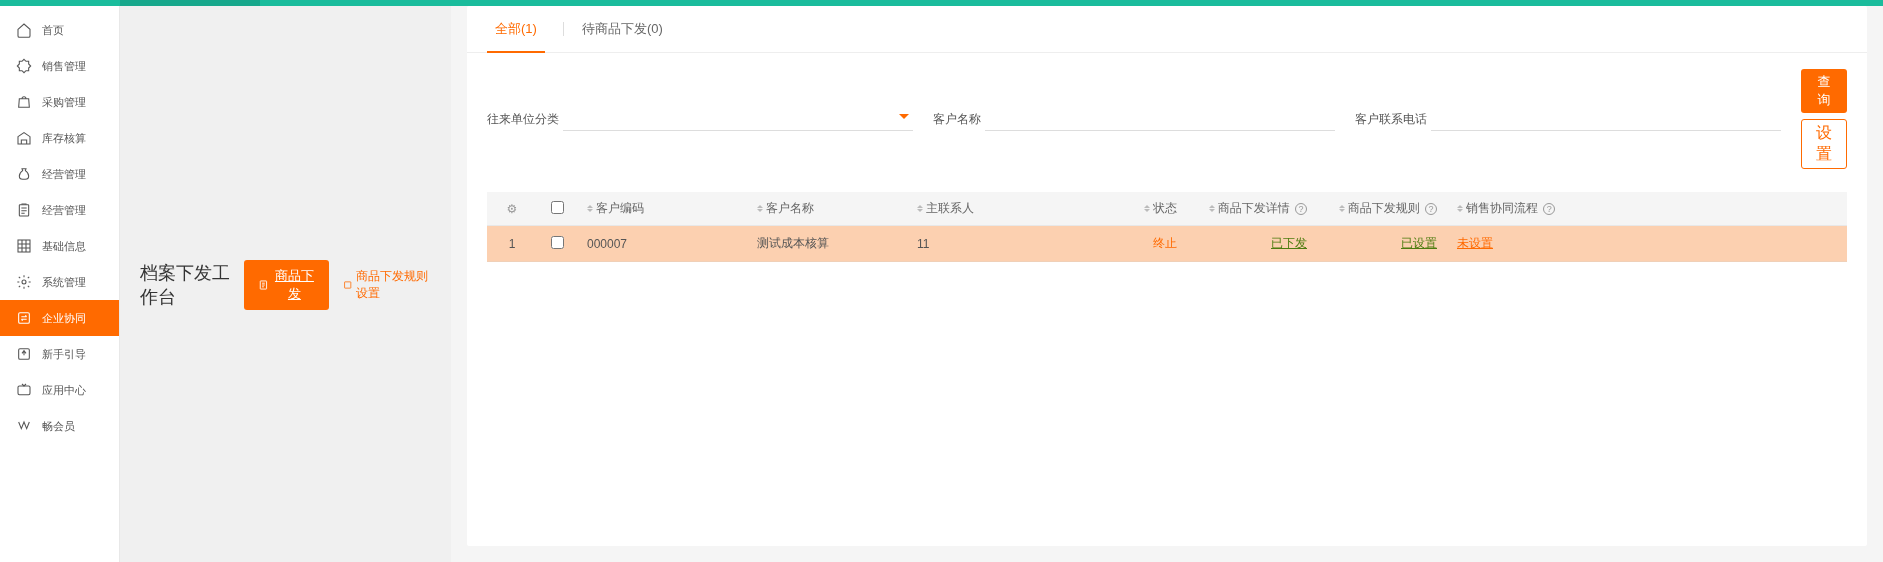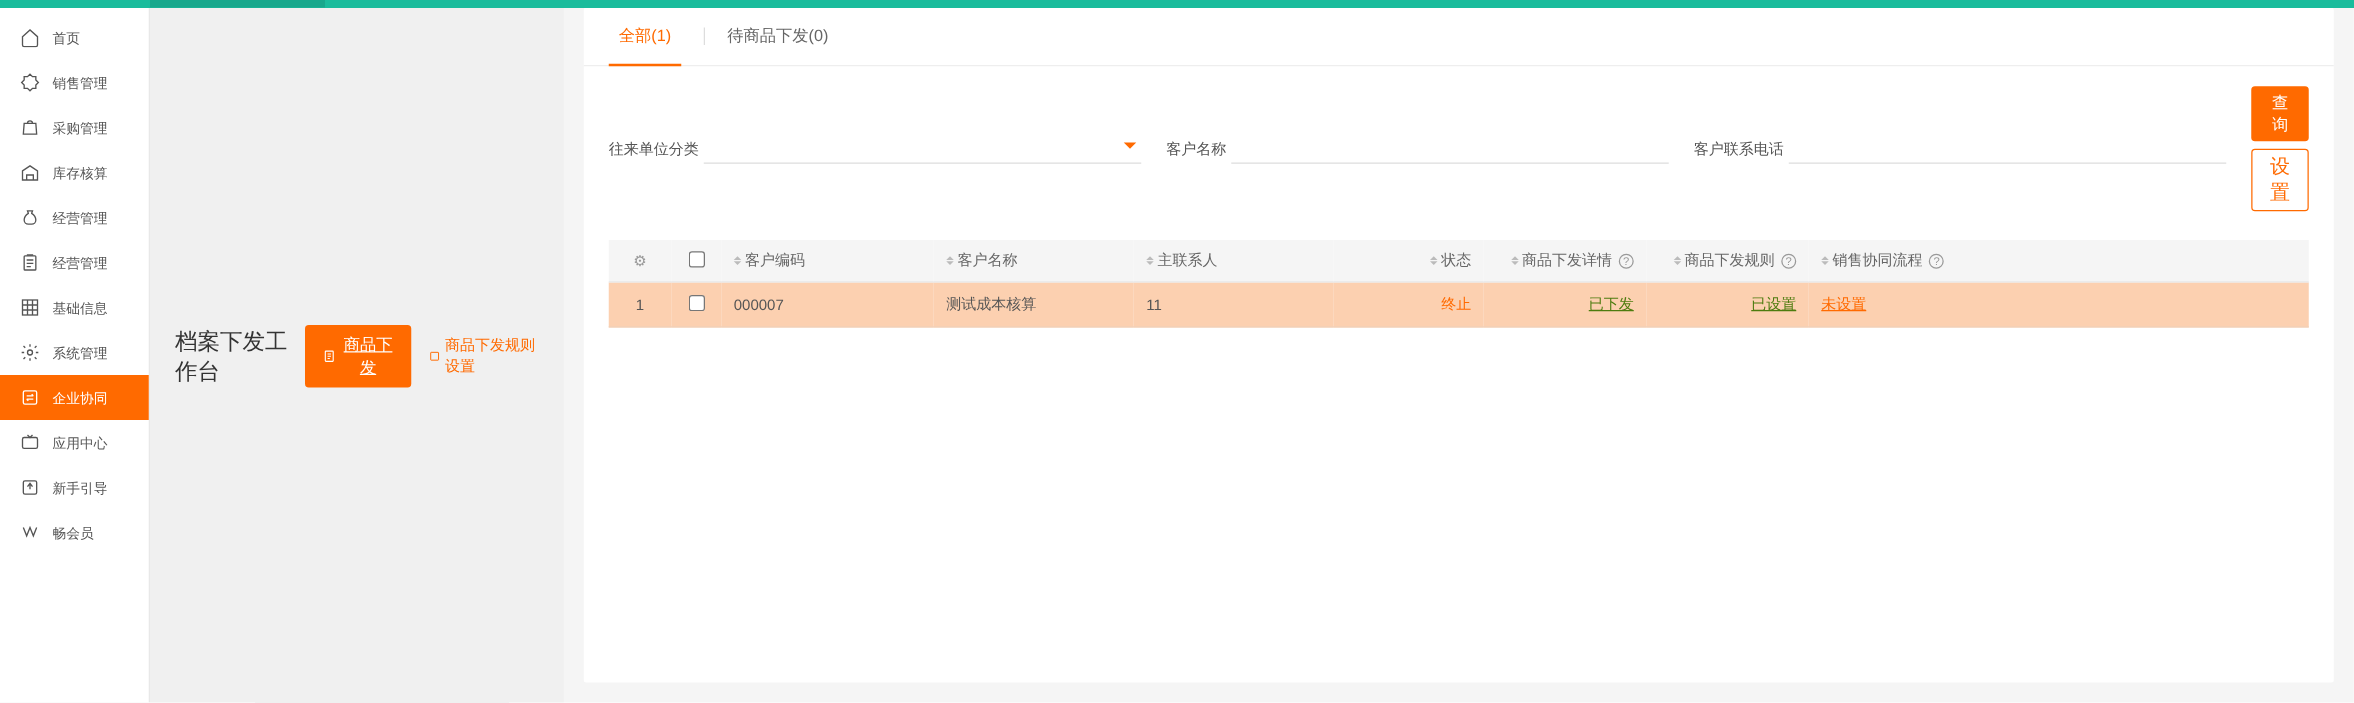--- a/index.html
+++ b/index.html
@@ -145,34 +145,34 @@
         <svg viewBox="0 0 24 24" fill="none" stroke="currentColor" stroke-width="1.6">
           <rect x="4" y="4" width="16" height="16" rx="2"></rect>
           <path d="M8 10h8M16 10l-2-2M16 14H8M8 14l2 2"></path>
         </svg>
       </span>
     <span>企业协同</span>
   </div>
   <div class="sidebar-item">
     <span class="sidebar-icon">
         <svg viewBox="0 0 24 24" fill="none" stroke="currentColor" stroke-width="1.6">
+          <rect x="4" y="4" width="16" height="16" rx="2"></rect>
+          <path d="M12 7v7M9 11l3-4 3 4"></path>
+        </svg>
+      </span>
+    <span>新手引导</span>
+  </div>
+  <div class="sidebar-item">
+    <span class="sidebar-icon">
+        <svg viewBox="0 0 24 24" fill="none" stroke="currentColor" stroke-width="1.6">
           <rect x="3" y="6" width="18" height="13" rx="2"></rect>
           <path d="M9 3l3 3 3-3"></path>
         </svg>
       </span>
     <span>应用中心</span>
-  </div>
-  <div class="sidebar-item">
-    <span class="sidebar-icon">
-        <svg viewBox="0 0 24 24" fill="none" stroke="currentColor" stroke-width="1.6">
-          <rect x="4" y="4" width="16" height="16" rx="2"></rect>
-          <path d="M12 7v7M9 11l3-4 3 4"></path>
-        </svg>
-      </span>
-    <span>新手引导</span>
   </div>
   <div class="sidebar-item">
     <span class="sidebar-icon">
         <svg viewBox="0 0 24 24" fill="none" stroke="currentColor" stroke-width="1.6">
           <path d="M4 6l4 10 4-10 4 10 4-10"></path>
         </svg>
       </span>
     <span>畅会员</span>
   </div>
 </div>

